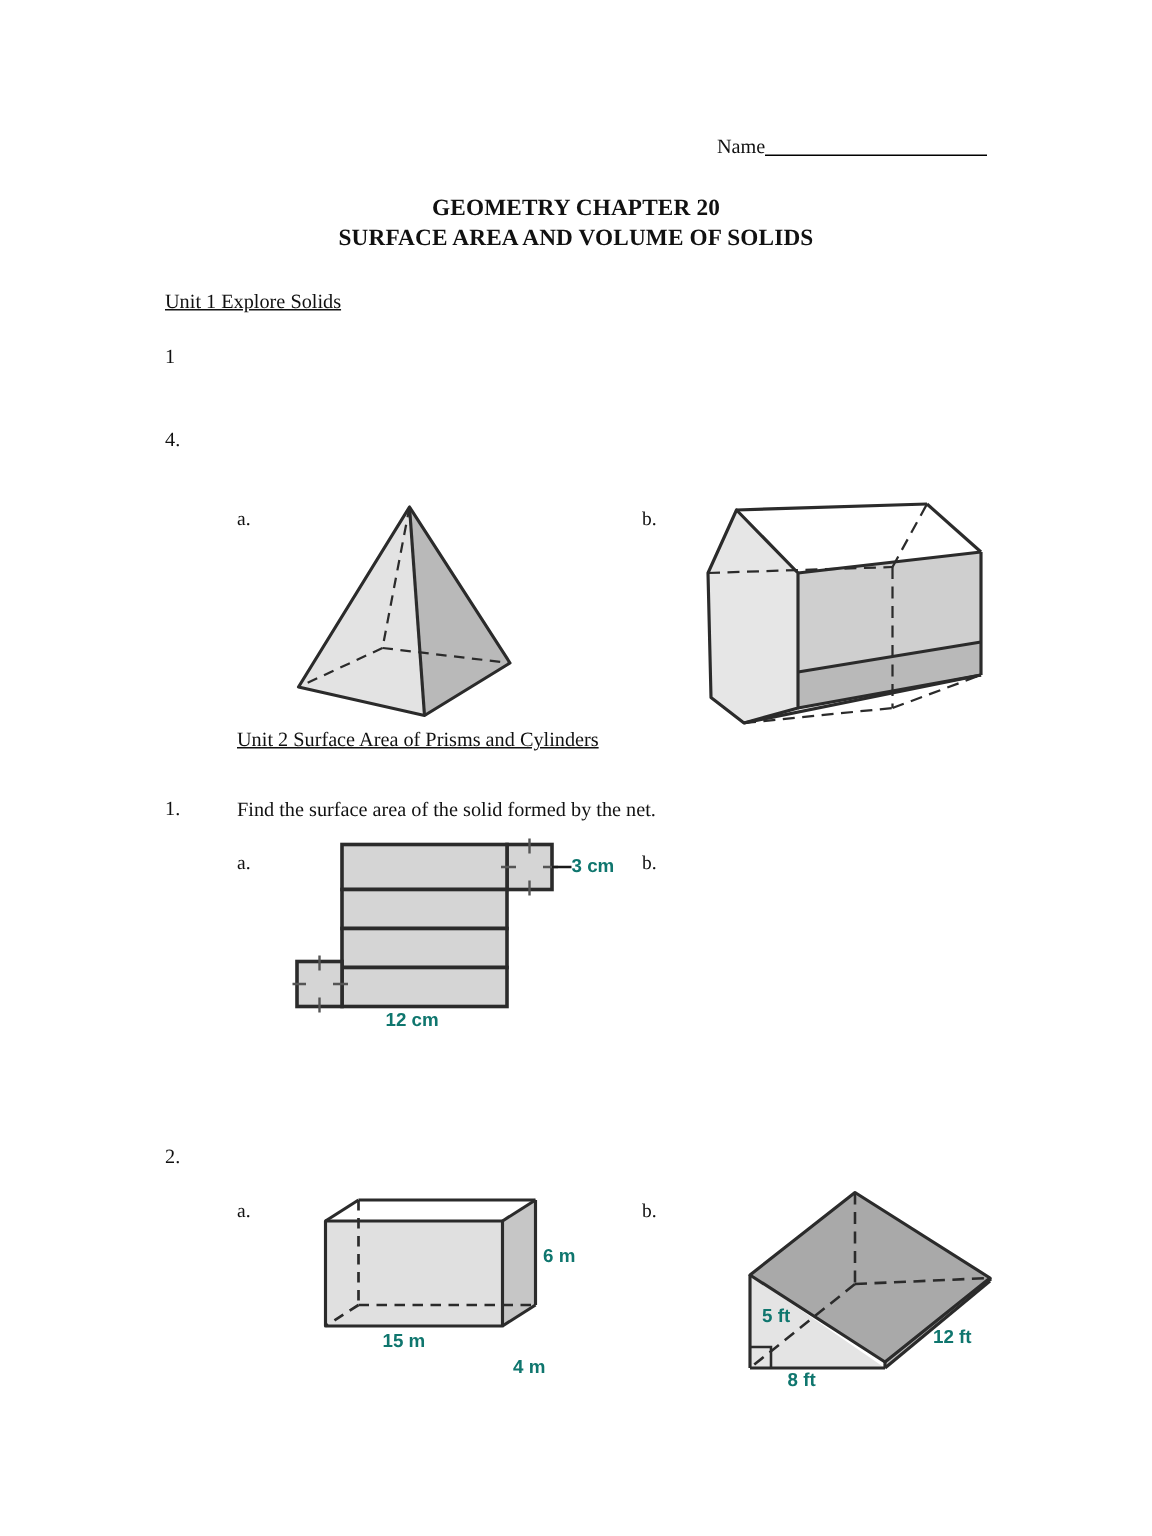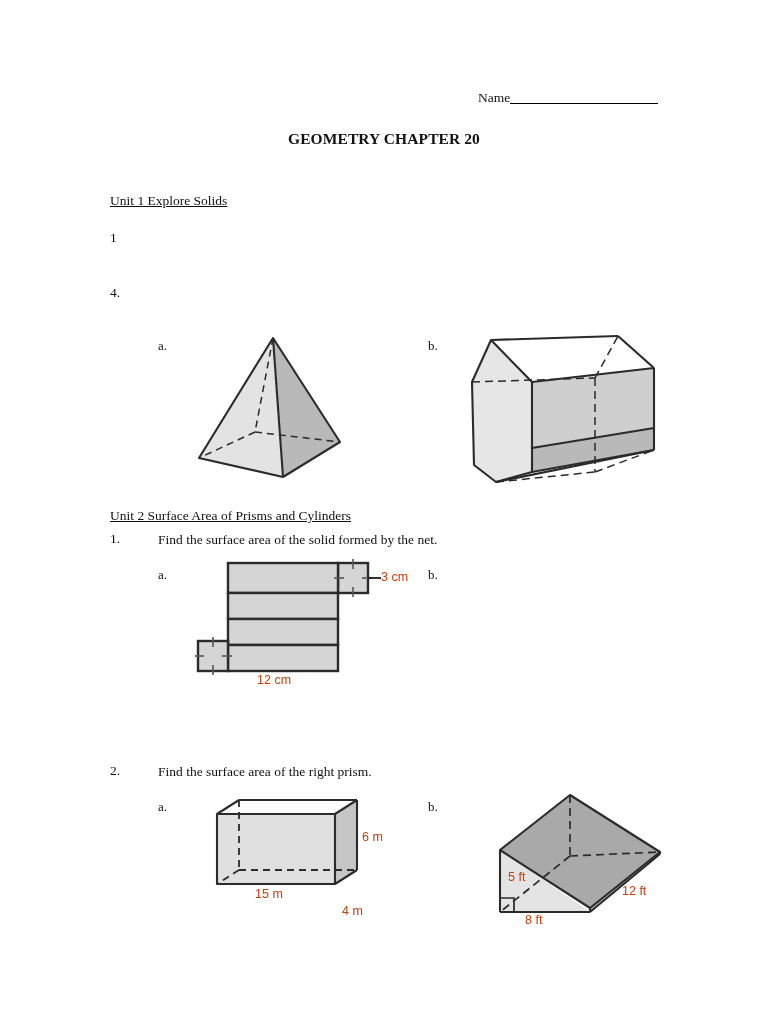--- a/index.html
+++ b/index.html
@@ -50,21 +50,21 @@
   .title-2 { top: 150px; }
 
   .unit-head {
     position: absolute;
     left: 110px;
     font-size: 13.5px;
     text-decoration: underline;
     white-space: nowrap;
   }
   .unit1 { top: 193px; }
-  .unit2 { top: 508px; }
+  .unit2 { top: 485px; margin-left: 48px; }
 
   .stray-num {
     position: absolute;
     left: 110px;
     font-size: 13.5px;
   }
 
   .q-num {
     position: absolute;
     left: 110px;
@@ -85,35 +85,36 @@
   
   .fig {
     position: absolute;
   }
   .fig svg { display: block; }
 
   .dimlabel {
     position: absolute;
     font-family: "Liberation Sans", "DejaVu Sans", sans-serif;
     font-size: 12.5px;
-    font-weight: normal;
-    color: #c2410c;
+    font-weight: bold;
+    color: #0f766e;
     white-space: nowrap;
   }
 </style>
 </head>
 <body>
 
 <div class="page">
 
   <div class="name-line">
     <span>Name</span><span class="name-rule"></span>
   </div>
 
   <div class="title title-1">GEOMETRY CHAPTER 20</div>
+  <div class="title title-2">SURFACE AREA AND VOLUME OF SOLIDS</div>
 
   <div class="unit-head unit1">Unit 1  Explore Solids</div>
   <div class="stray-num" style="top:230px">1</div>
 
   <div class="q-num" style="top:285px">4.</div>
 
   <div class="sub-label" style="left:158px; top:338px">a.</div>
   <div class="sub-label" style="left:428px; top:338px">b.</div>
 
   <div class="fig" style="left:185px; top:330px;">
@@ -209,21 +210,20 @@
       </g>
 
       <line x1="173" y1="20" x2="186" y2="20" stroke="#1a1a1a" stroke-width="1.8"></line>
     </svg>
     <div class="dimlabel" style="left:186px; top:12px;">3 cm</div>
     <div class="dimlabel" style="left:62px; top:115px;">12 cm</div>
   </div>
 
 
   <div class="q-num" style="top:763px">2.</div>
-  <div class="q-text" style="top:763px">Find the surface area of the right prism.</div>
 
   <div class="sub-label" style="left:158px; top:799px">a.</div>
   <div class="sub-label" style="left:428px; top:799px">b.</div>
 
   <div class="fig" style="left:209px; top:794px;">
     <svg width="175" height="110" viewBox="0 0 175 110">
 
       <polygon points="8,20 30,6 148,6 126,20" fill="#ffffff" stroke="none"></polygon>
 
       <polygon points="126,20 148,6 148,76 126,90" fill="#c6c6c6" stroke="none"></polygon>

